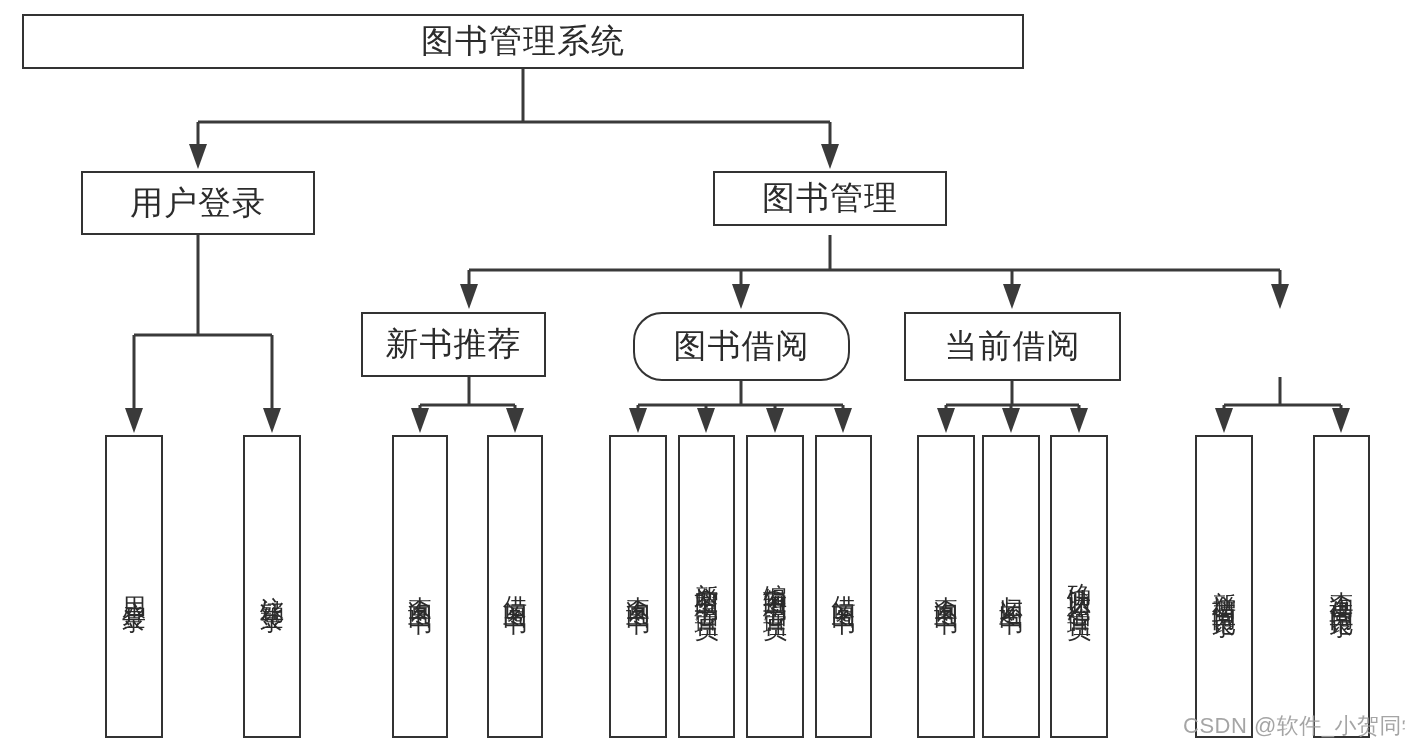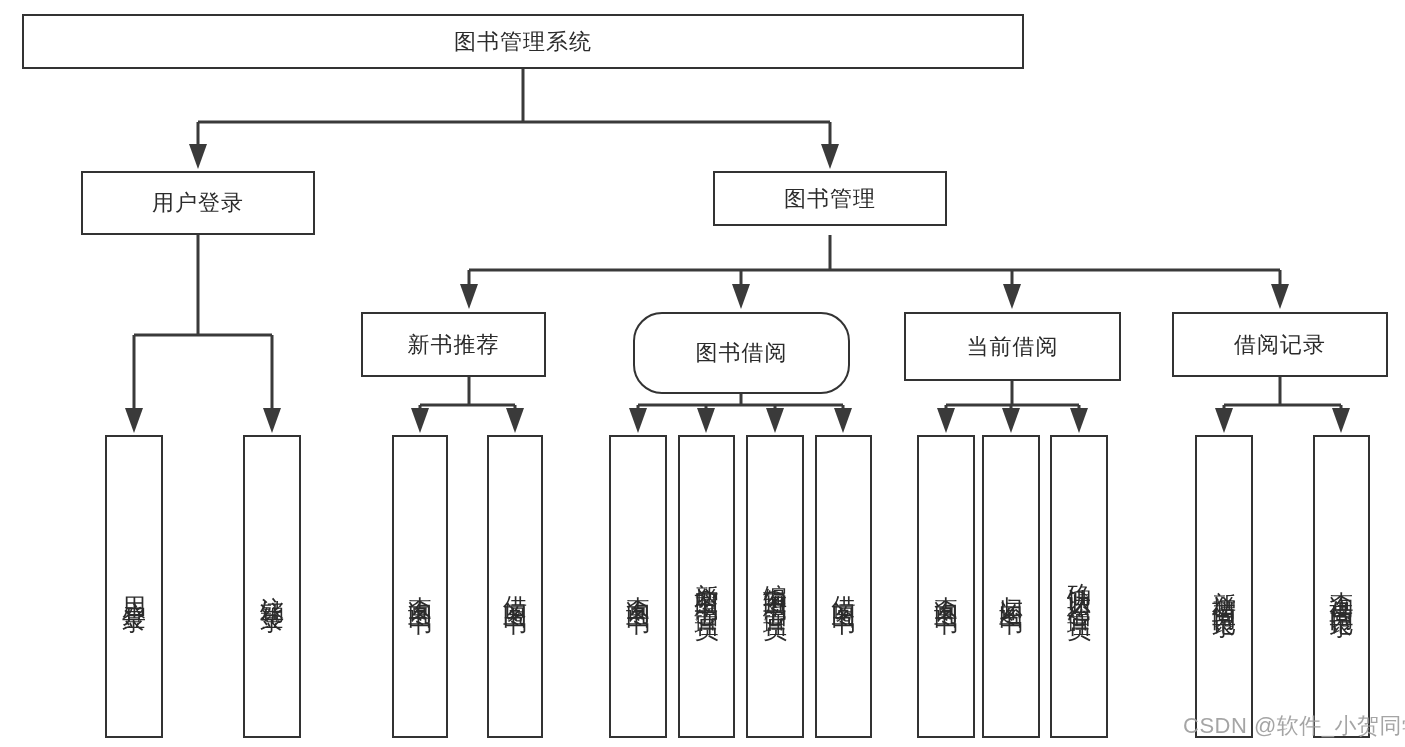--- a/index.html
+++ b/index.html
@@ -21,21 +21,21 @@
   .node{
     position:absolute;
     box-sizing:border-box;
     background:#ffffff;
     border:2.5px solid var(--border);
     display:flex;align-items:center;justify-content:center;
     z-index:2;
     color:var(--text);
   }
   .node .lbl{
-    font-size:22px;
+    font-size:33px;
     letter-spacing:1px;
     white-space:nowrap;
     color:var(--text);
   }
   .node.vertical .lbl{
     writing-mode:vertical-rl;
     text-orientation:mixed;
     font-size:24px;
     letter-spacing:5px;
     line-height:1;
@@ -97,28 +97,25 @@
   <div class="node" style="left:81px;top:171px;width:234px;height:64px;">
     <span class="lbl">用户登录</span>
   </div>
   <div class="node" style="left:713px;top:171px;width:234px;height:55px;">
     <span class="lbl">图书管理</span>
   </div>
 
   <div class="node" style="left:361px;top:312px;width:185px;height:65px;">
     <span class="lbl">新书推荐</span>
   </div>
-  <div class="node" style="left:633px;top:312px;width:217px;height:82px;border-radius:29px;">
+  <div class="node" style="left:633px;top:312px;width:217px;height:69px;border-radius:29px;">
     <span class="lbl">图书借阅</span>
   </div>
   <div class="node" style="left:904px;top:312px;width:217px;height:69px;">
     <span class="lbl">当前借阅</span>
-  </div>
-  <div class="node" style="left:1172px;top:312px;width:216px;height:65px;">
-    <span class="lbl">借阅记录</span>
   </div>
 
   <div class="node vertical" style="left:105px;top:435px;width:58px;height:303px;">
     <span class="lbl">用户登录</span>
   </div>
   <div class="node vertical" style="left:243px;top:435px;width:58px;height:303px;">
     <span class="lbl">注销登录</span>
   </div>
 
   <div class="node vertical" style="left:392px;top:435px;width:56px;height:303px;">

